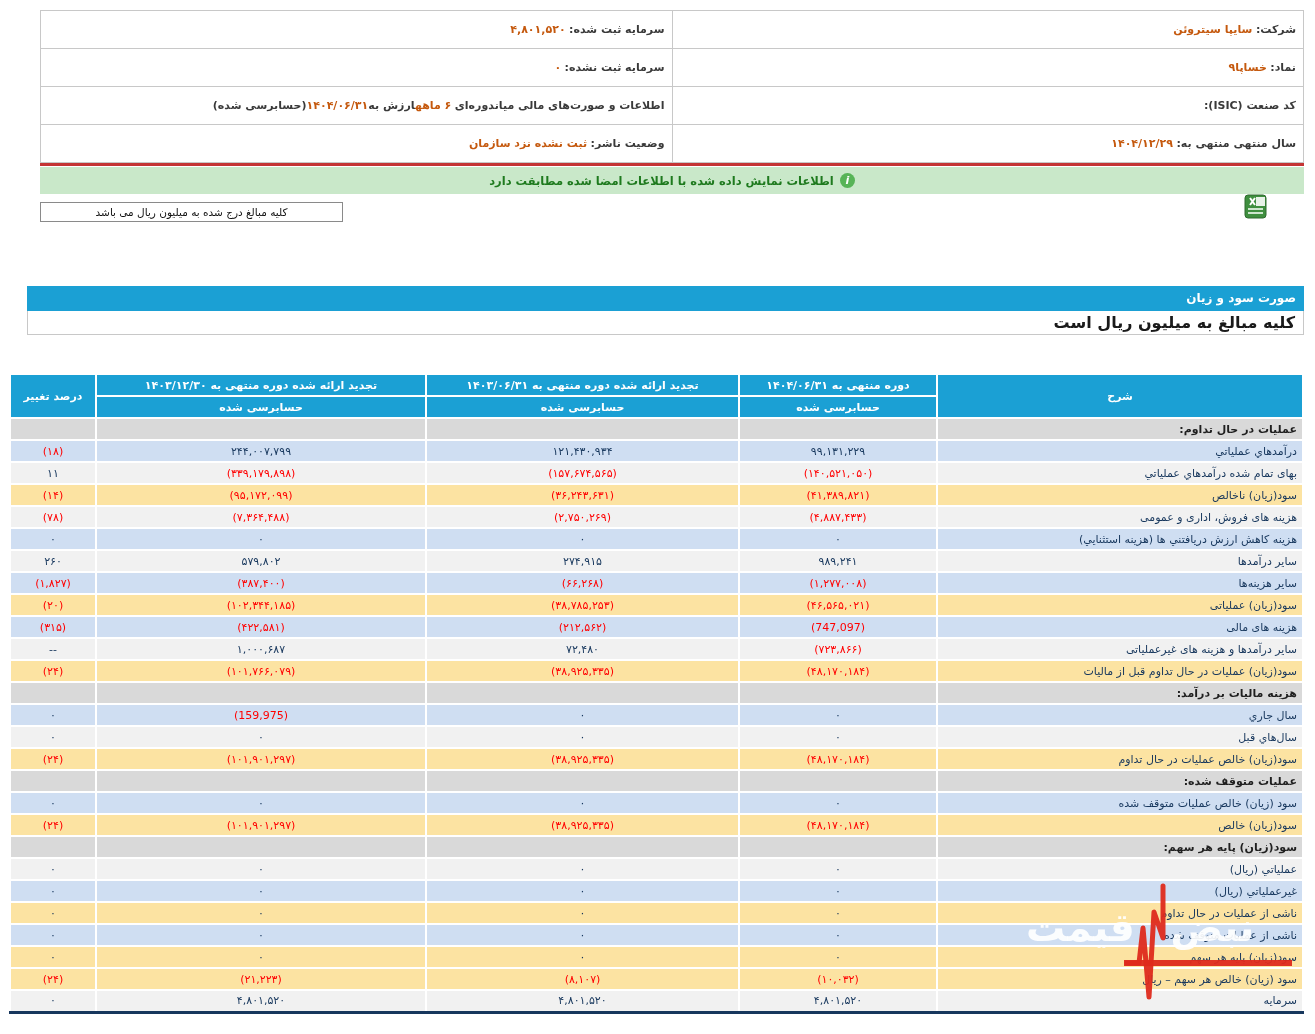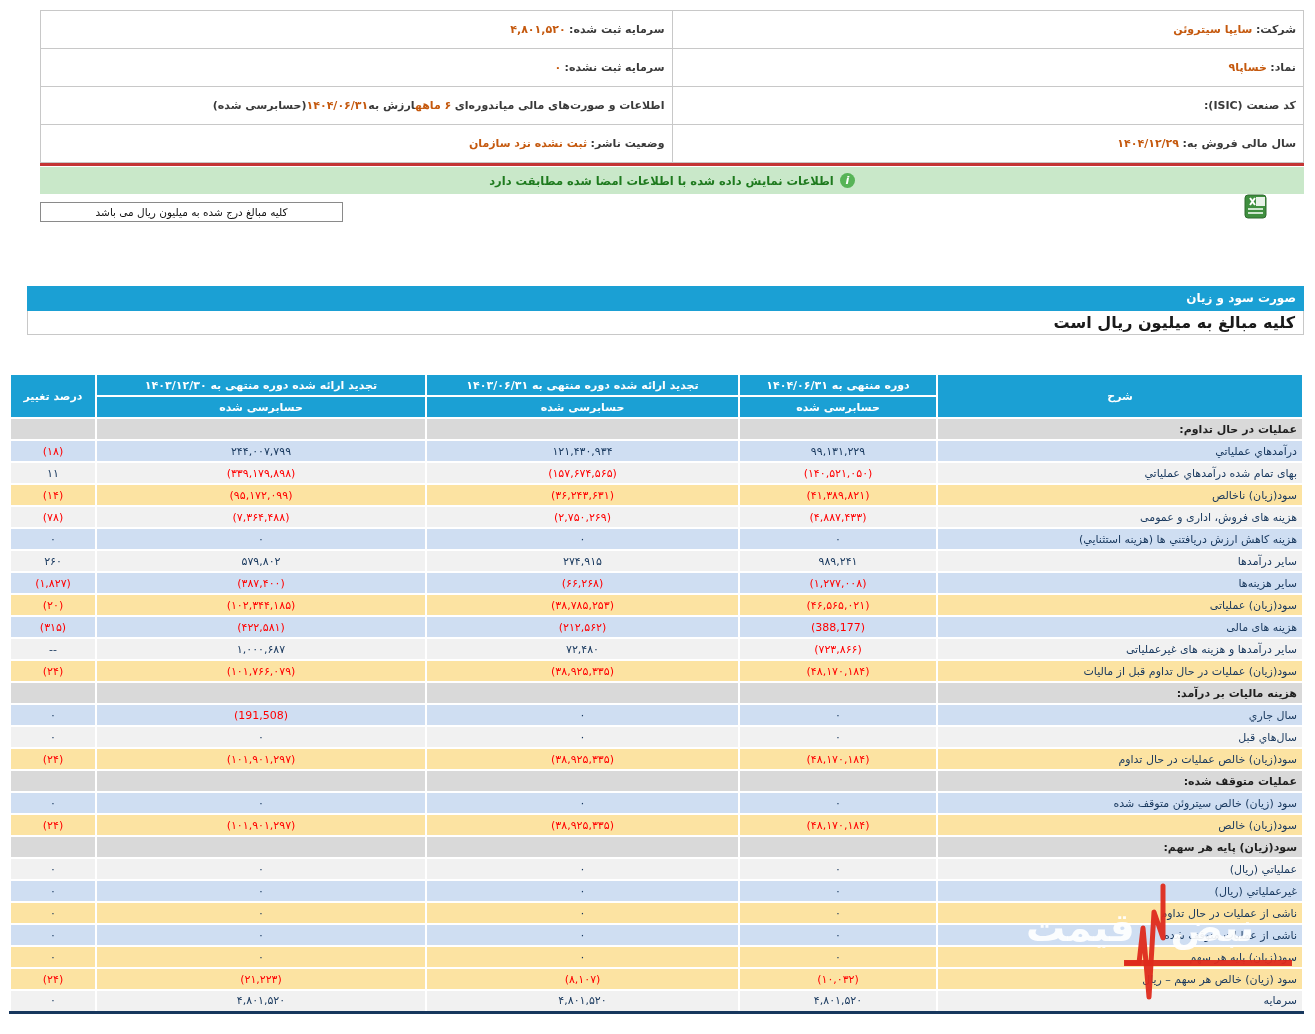--- a/index.html
+++ b/index.html
@@ -113,21 +113,21 @@
       <span class="lbl">کد صنعت (ISIC):</span>
       <span class="val"></span>
     </td>
     <td>
       <span class="lbl">اطلاعات و صورت‌های مالی میاندوره‌ای</span>
       <span class="val">۶ ماهه</span><span class="lbl">ارزش به</span><span class="val">۱۴۰۴/۰۶/۳۱</span><span class="lbl">(حسابرسی شده)</span>
     </td>
   </tr>
   <tr>
     <td>
-      <span class="lbl">سال مالی فروش به:</span>
+      <span class="lbl">سال منتهی منتهی به:</span>
       <span class="val">۱۴۰۴/۱۲/۲۹</span>
     </td>
     <td>
       <span class="lbl">وضعیت ناشر:</span>
       <span class="val">ثبت نشده نزد سازمان</span>
     </td>
   </tr>
 </tbody>
   </table>
 
@@ -236,21 +236,21 @@
         </tr>
         <tr class="yellow">
           <td class="label">سود(زیان) عملياتی</td>
           <td class="val neg">(۴۶,۵۶۵,۰۲۱)</td>
           <td class="val neg">(۳۸,۷۸۵,۲۵۳)</td>
           <td class="val neg">(۱۰۲,۳۴۴,۱۸۵)</td>
           <td class="val neg">(۲۰)</td>
         </tr>
         <tr class="blue">
           <td class="label">هزینه های مالی</td>
-          <td class="val neg">(388,177)</td>
+          <td class="val neg">(747,097)</td>
           <td class="val neg">(۲۱۲,۵۶۲)</td>
           <td class="val neg">(۴۲۲,۵۸۱)</td>
           <td class="val neg">(۳۱۵)</td>
         </tr>
         <tr class="white">
           <td class="label">سایر درآمدها و هزینه های غیرعملیاتی</td>
           <td class="val neg">(۷۲۳,۸۶۶)</td>
           <td class="val pos">۷۲,۴۸۰</td>
           <td class="val pos">۱,۰۰۰,۶۸۷</td>
           <td class="val pos">--</td>
@@ -266,21 +266,21 @@
           <td class="label">هزینه مالیات بر درآمد:</td>
           <td class="val pos"></td>
           <td class="val pos"></td>
           <td class="val pos"></td>
           <td class="val pos"></td>
         </tr>
         <tr class="blue">
           <td class="label">سال جاري</td>
           <td class="val pos">۰</td>
           <td class="val pos">۰</td>
-          <td class="val neg">(191,508)</td>
+          <td class="val neg">(159,975)</td>
           <td class="val pos">۰</td>
         </tr>
         <tr class="white">
           <td class="label">سال‌هاي قبل</td>
           <td class="val pos">۰</td>
           <td class="val pos">۰</td>
           <td class="val pos">۰</td>
           <td class="val pos">۰</td>
         </tr>
         <tr class="yellow">
@@ -291,21 +291,21 @@
           <td class="val neg">(۲۴)</td>
         </tr>
         <tr class="sec">
           <td class="label">عملیات متوقف شده:</td>
           <td class="val pos"></td>
           <td class="val pos"></td>
           <td class="val pos"></td>
           <td class="val pos"></td>
         </tr>
         <tr class="blue">
-          <td class="label">سود (زیان) خالص سیتروئن متوقف شده</td>
+          <td class="label">سود (زیان) خالص عملیات متوقف شده</td>
           <td class="val pos">۰</td>
           <td class="val pos">۰</td>
           <td class="val pos">۰</td>
           <td class="val pos">۰</td>
         </tr>
         <tr class="yellow">
           <td class="label">سود(زیان) خالص</td>
           <td class="val neg">(۴۸,۱۷۰,۱۸۴)</td>
           <td class="val neg">(۳۸,۹۲۵,۳۳۵)</td>
           <td class="val neg">(۱۰۱,۹۰۱,۲۹۷)</td>

